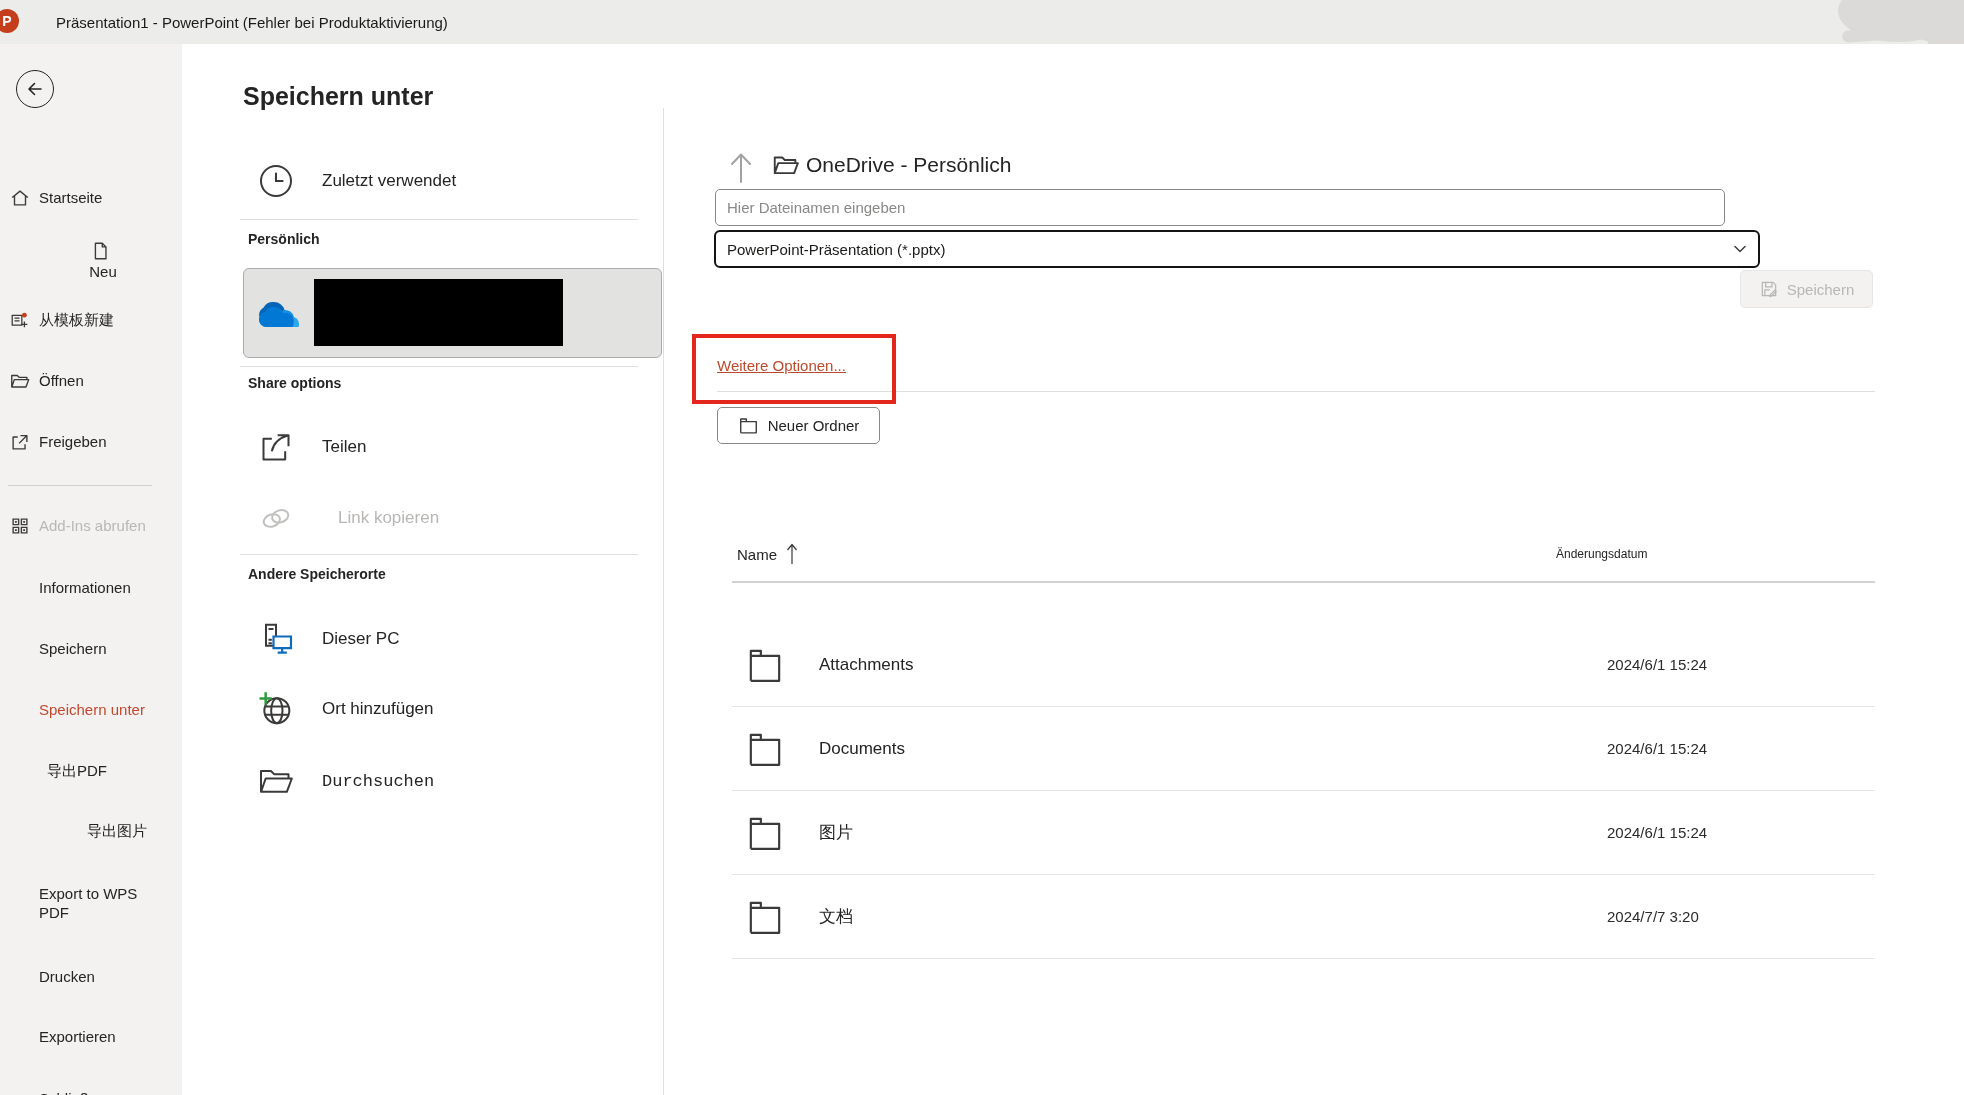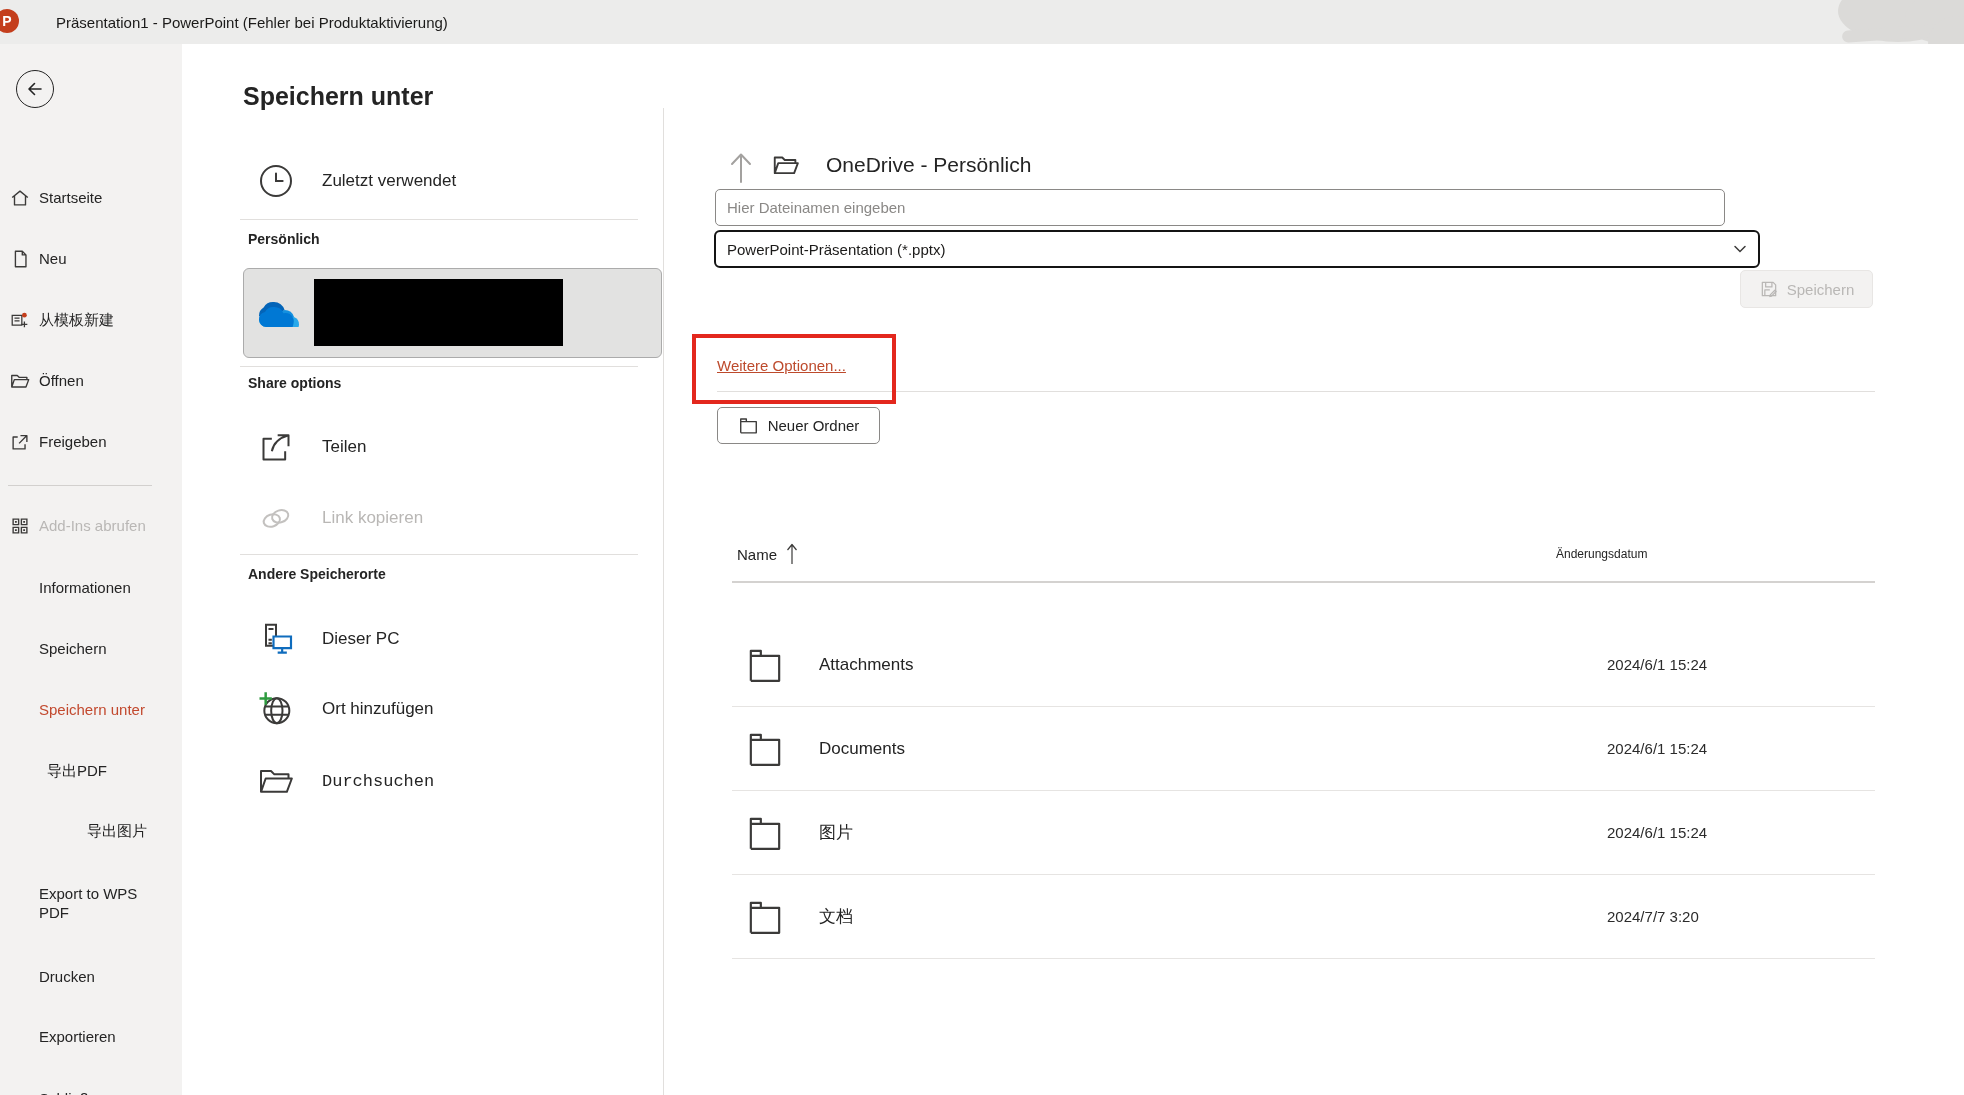--- a/index.html
+++ b/index.html
@@ -31,21 +31,21 @@
   .mid-item .lbl { font-size:17px; color:#242424; margin-left:24px; }
   .mid-item.disabled .lbl { color:#b9b7b5; }
   .mid-header { position:absolute; left:248px; font-size:14px; font-weight:600; color:#242424; }
   .mid-divider { position:absolute; left:240px; width:398px; height:1px; background:#e1dfdd; }
   .onedrive-card { position:absolute; left:243px; top:268px; width:419px; height:90px; background:#e2e2e1; border:1px solid #ababab; border-radius:6px; cursor:pointer; }
   .redact { position:absolute; left:70px; top:10px; width:249px; height:67px; background:#000; }
   .vert-divider { position:absolute; left:663px; top:108px; width:1px; height:987px; background:#e1dfdd; }
 
   
   .loc-header { position:absolute; left:770px; top:150px; display:flex; align-items:center; cursor:pointer; }
-  .loc-header .lbl { font-size:21px; color:#242424; margin-left:24px; }
+  .loc-header .lbl { font-size:21px; color:#242424; margin-left:4px; }
   .filename-input { position:absolute; left:715px; top:189px; width:1010px; height:37px; border:1px solid #8a8886; border-radius:5px; background:#fff; font-family:"Liberation Sans","DejaVu Sans",sans-serif; font-size:15px; padding:0 11px; color:#242424; outline:none; }
   .filename-input::placeholder { color:#8a8886; }
   .filetype-select { position:absolute; left:714px; top:230px; width:1046px; height:38px; border:2px solid #141414; border-radius:6px; background:#fff; display:flex; align-items:center; padding:0 11px; font-size:15px; color:#1b1a19; cursor:pointer; }
   .filetype-select .chev { margin-left:auto; }
   .save-btn { position:absolute; left:1740px; top:270px; width:133px; height:38px; background:#f3f2f1; border:1px solid #e8e6e4; border-radius:5px; display:flex; align-items:center; justify-content:center; gap:8px; font-size:15px; color:#b9b7b5; cursor:default; }
   .more-link { position:absolute; left:717px; top:357px; font-size:15px; color:#bd4a2c; text-decoration:underline; cursor:pointer; }
   .red-box { position:absolute; left:692px; top:334px; width:204px; height:70px; border:4px solid #e3271d; pointer-events:none; }
   .hdivider { position:absolute; background:#e1dfdd; height:1px; }
   .newfolder-btn { position:absolute; left:717px; top:407px; width:163px; height:37px; background:#fff; border:1px solid #8a8886; border-radius:5px; display:flex; align-items:center; justify-content:center; gap:9px; font-size:15px; color:#242424; cursor:pointer; }
 
@@ -81,21 +81,21 @@
 
   <div class="side-item" style="top:134px;">
     <span class="ic">
         <svg width="22" height="22" viewBox="0 0 24 24">
           <path d="M3.5 11.5 L12 4.5 L20.5 11.5 M6 9.7 V19.5 H18 V9.7" stroke="#3b3a39" stroke-width="1.5" fill="none" stroke-linejoin="round"></path>
         </svg>
       </span>
     <span class="lbl">Startseite</span>
   </div>
 
-  <div class="side-item" style="top:195px;">
+  <div class="side-item" style="top:195px;flex-direction:column;">
     <span class="ic">
         <svg width="22" height="22" viewBox="0 0 24 24">
           <path d="M7 3.5 H14.5 L18.5 7.5 V20.5 H7 Z M14.5 3.5 V7.5 H18.5" stroke="#3b3a39" stroke-width="1.5" fill="none" stroke-linejoin="round"></path>
         </svg>
       </span>
     <span class="lbl">Neu</span>
   </div>
 
   <div class="side-item" style="top:256px;">
     <span class="ic">
@@ -218,21 +218,21 @@
 <div class="mid-item" style="top:419px;">
   <span class="ic">
       <svg width="40" height="40" viewBox="0 0 24 24">
         <path d="M9.5 7 H4.5 V19.5 H17.5 V14.5" stroke="#3b3a39" stroke-width="1.2" fill="none" stroke-linejoin="round"></path>
         <path d="M13 5 H19.5 V11.5 M19.5 5 C14 6.5 10.5 10 9.5 14.5" stroke="#3b3a39" stroke-width="1.2" fill="none" stroke-linejoin="round"></path>
       </svg>
     </span>
   <span class="lbl">Teilen</span>
 </div>
 
-<div class="mid-item disabled" style="top:490px;">
+<div class="mid-item disabled" style="top:490px;gap:16px;">
   <span class="ic">
       <svg width="40" height="40" viewBox="0 0 24 24">
         <g stroke="#c3c1bf" stroke-width="1.2" fill="none">
           <ellipse cx="9.5" cy="13.5" rx="5" ry="3.6" transform="rotate(-18 9.5 13.5)"></ellipse>
           <ellipse cx="14.5" cy="11" rx="5" ry="3.6" transform="rotate(-18 14.5 11)"></ellipse>
         </g>
       </svg>
     </span>
   <span class="lbl">Link kopieren</span>
 </div>

